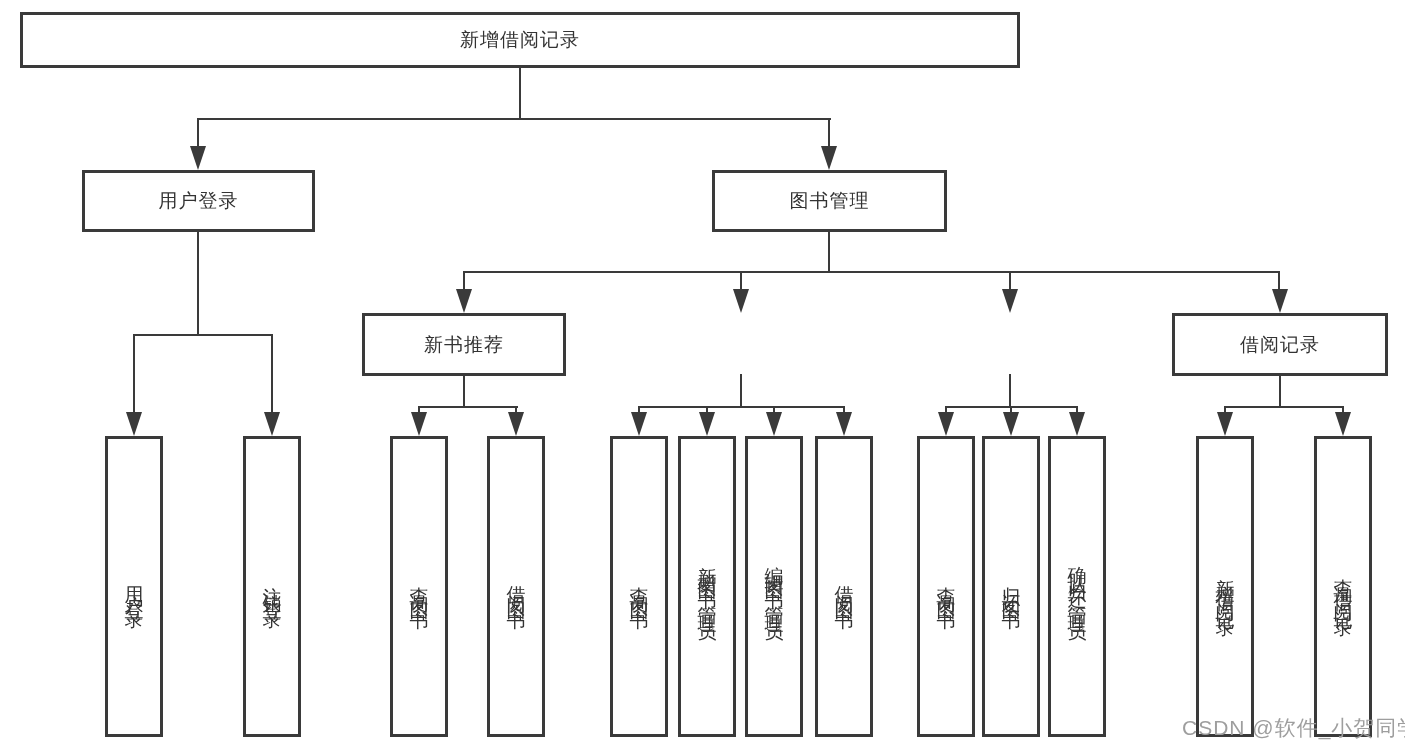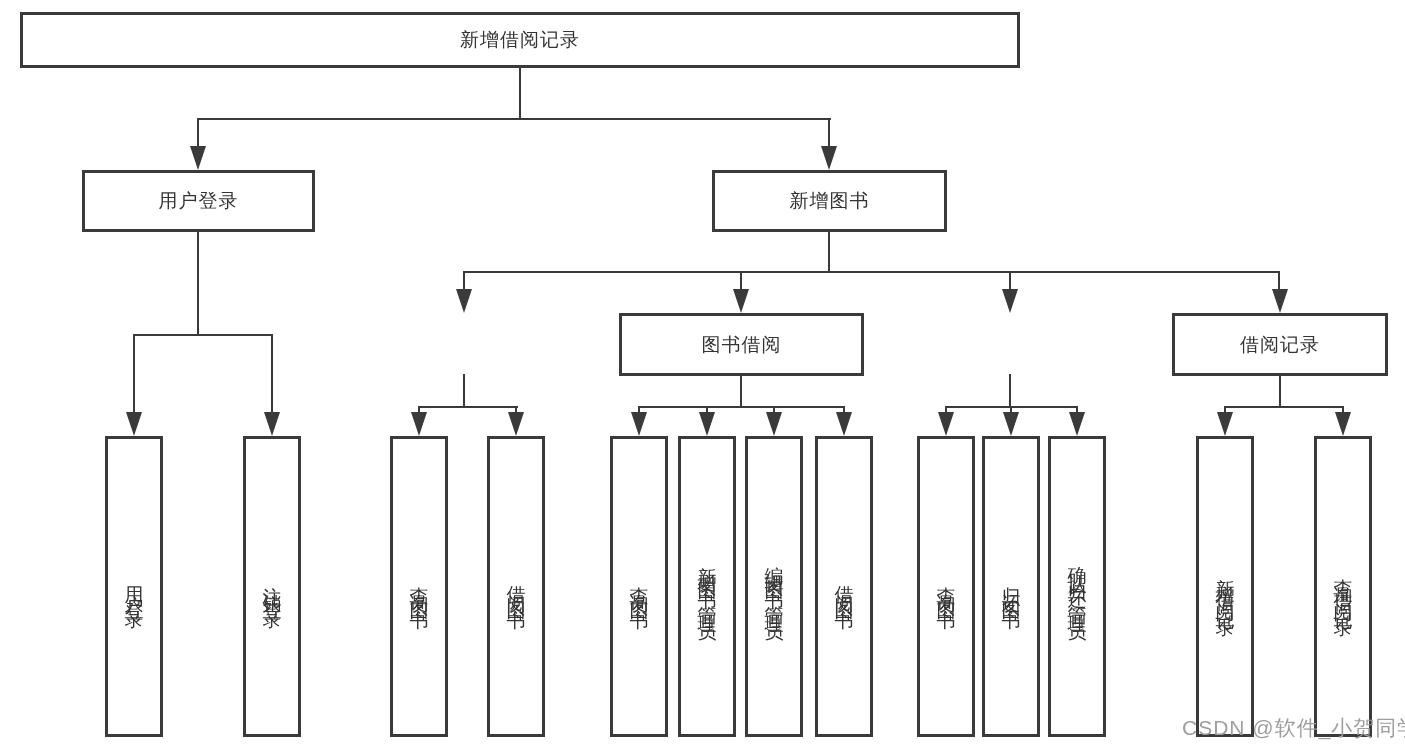--- a/index.html
+++ b/index.html
@@ -65,41 +65,41 @@
   <div class="box" style="left:20px;top:12px;width:1000px;height:56px">新增借阅记录</div>
 
   <div class="vline" style="left:519px;top:66px;height:54px"></div>
   <div class="hline" style="left:197px;top:118px;width:634px"></div>
   <div class="vline" style="left:197px;top:118px;height:36px"></div>
   <div class="vline" style="left:828px;top:118px;height:36px"></div>
   <div class="arrow" style="left:190px;top:146px"></div>
   <div class="arrow" style="left:821px;top:146px"></div>
 
   <div class="box" style="left:82px;top:170px;width:233px;height:62px">用户登录</div>
-  <div class="box" style="left:712px;top:170px;width:235px;height:62px">新增图书</div>
+  <div class="box" style="left:712px;top:170px;width:235px;height:62px">图书管理</div>
 
   <div class="vline" style="left:197px;top:230px;height:106px"></div>
   <div class="hline" style="left:133px;top:334px;width:140px"></div>
   <div class="vline" style="left:133px;top:334px;height:80px"></div>
   <div class="vline" style="left:271px;top:334px;height:80px"></div>
   <div class="arrow" style="left:126px;top:412px"></div>
   <div class="arrow" style="left:264px;top:412px"></div>
 
   <div class="vline" style="left:828px;top:230px;height:43px"></div>
   <div class="hline" style="left:463px;top:271px;width:817px"></div>
   <div class="vline" style="left:463px;top:271px;height:22px"></div>
   <div class="vline" style="left:740px;top:271px;height:22px"></div>
   <div class="vline" style="left:1009px;top:271px;height:22px"></div>
   <div class="vline" style="left:1278px;top:271px;height:22px"></div>
   <div class="arrow" style="left:456px;top:289px"></div>
   <div class="arrow" style="left:733px;top:289px"></div>
   <div class="arrow" style="left:1002px;top:289px"></div>
   <div class="arrow" style="left:1272px;top:289px"></div>
 
-  <div class="box" style="left:619px;top:313px;width:245px;height:63px">图书借阅</div>
+  <div class="box" style="left:362px;top:313px;width:204px;height:63px">新书推荐</div>
   <div class="box" style="left:1172px;top:313px;width:216px;height:63px">借阅记录</div>
 
   <div class="vline" style="left:463px;top:374px;height:34px"></div>
   <div class="hline" style="left:418px;top:406px;width:100px"></div>
   <div class="vline" style="left:418px;top:406px;height:10px"></div>
   <div class="vline" style="left:515px;top:406px;height:10px"></div>
   <div class="arrow" style="left:411px;top:412px"></div>
   <div class="arrow" style="left:508px;top:412px"></div>
 
   <div class="vline" style="left:740px;top:374px;height:34px"></div>

